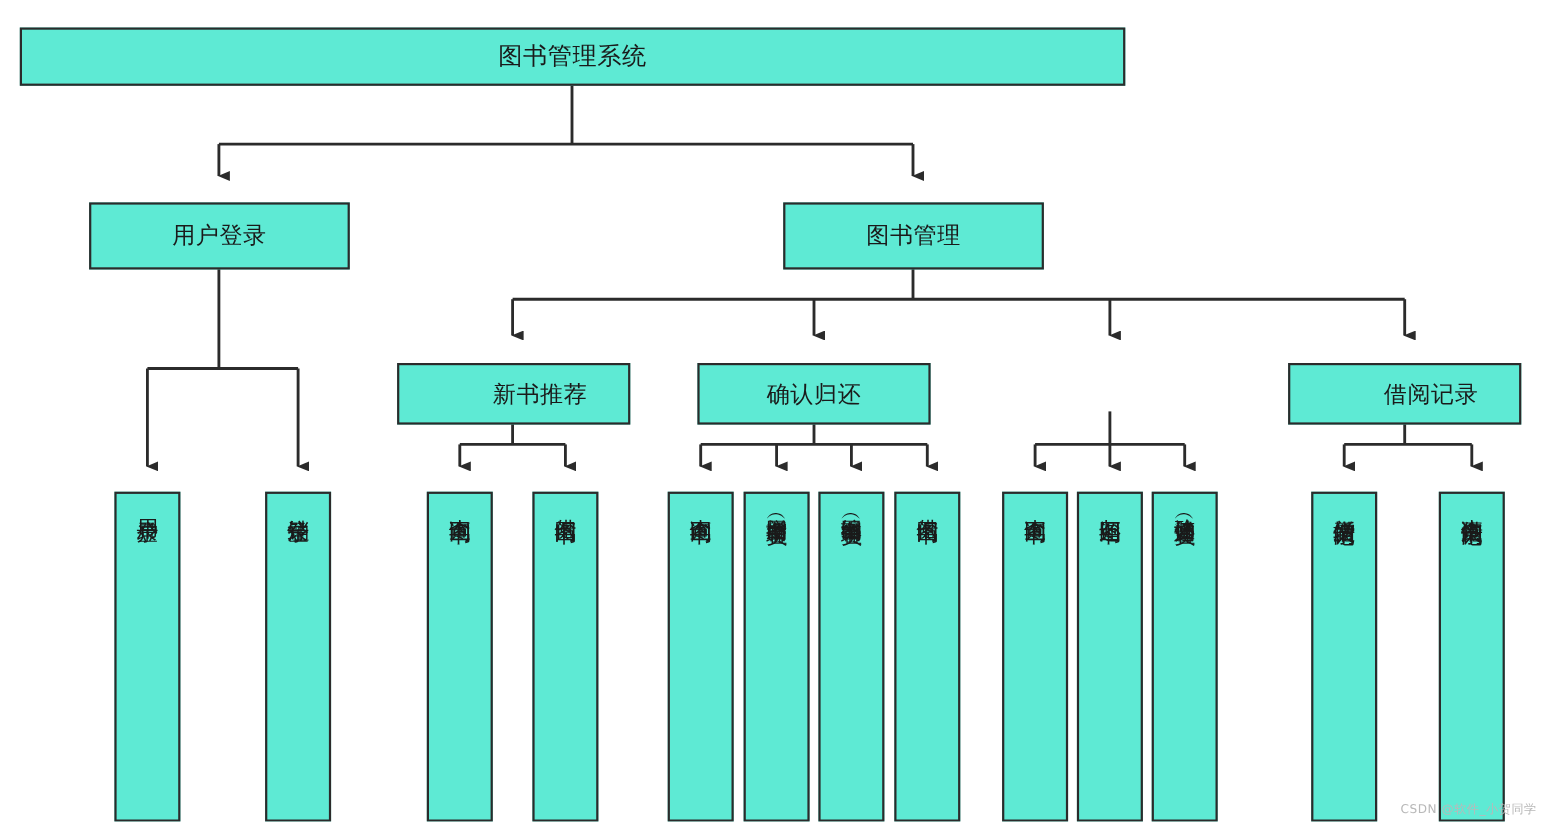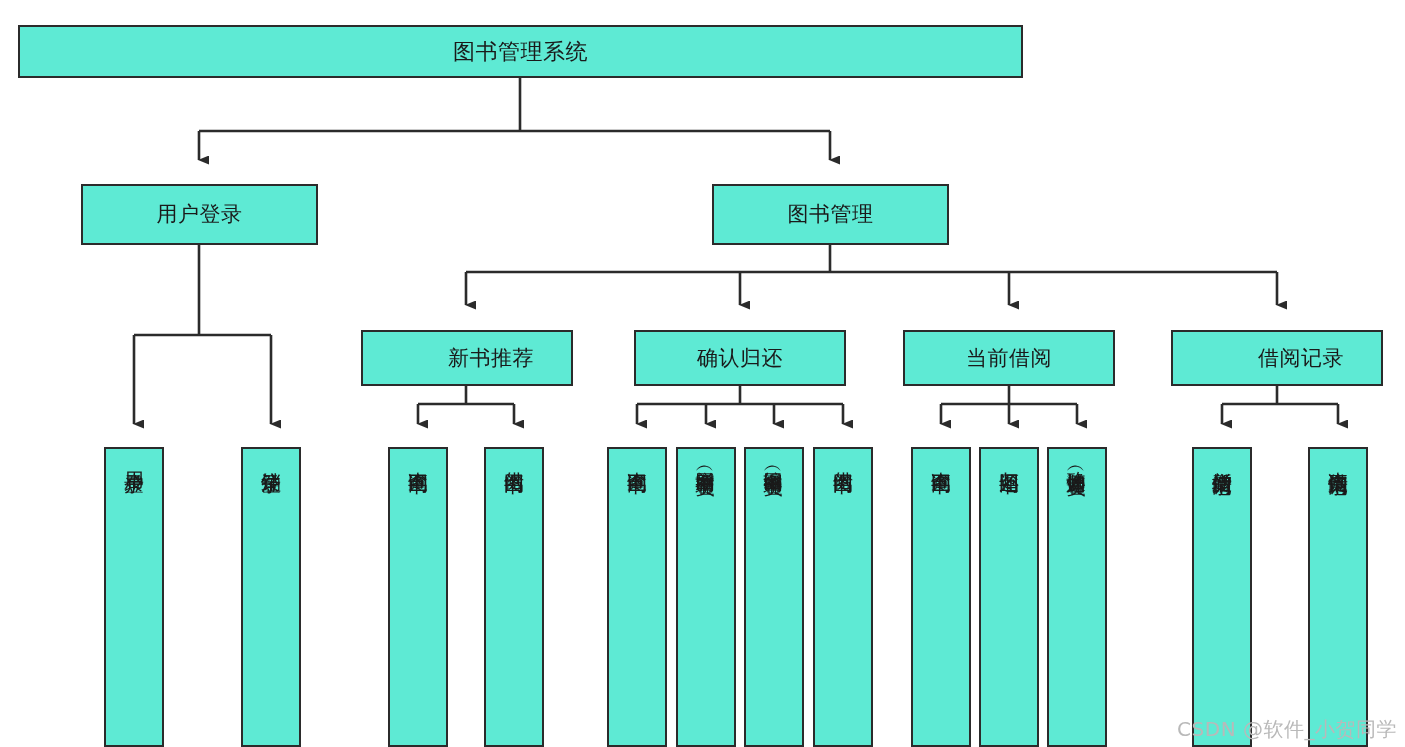--- a/index.html
+++ b/index.html
@@ -62,21 +62,21 @@
     letter-spacing: 1px;
     white-space: nowrap;
   }
   .node.vertical.tall-text .node-label {
     font-size: 19px;
   }
   .watermark {
     position: absolute;
     right: 8px;
     bottom: 4px;
-    font-size: 20px;
+    font-size: 11px;
     color: #b9b9b9;
     letter-spacing: 0.5px;
     z-index: 5;
     white-space: nowrap;
   }
 </style>
 </head>
 <body>
 
 <div id="canvas">
@@ -143,23 +143,20 @@
   <div class="node horizontal" style="left:712px; top:172px; width:237px; height:61px;">
     <span class="node-label">图书管理</span>
   </div>
 
   <div class="node horizontal" style="left:361px; top:318px; width:212px; height:56px;padding-left:48px;">
     <span class="node-label">新书推荐</span>
   </div>
   <div class="node horizontal" style="left:634px; top:318px; width:212px; height:56px;">
     <span class="node-label">确认归还</span>
   </div>
-  <div class="node horizontal" style="left:903px; top:318px; width:212px; height:56px;">
-    <span class="node-label">当前借阅</span>
-  </div>
   <div class="node horizontal" style="left:1171px; top:318px; width:212px; height:56px;padding-left:48px;">
     <span class="node-label">借阅记录</span>
   </div>
 
   <div class="node vertical" style="left:104px; top:435px; width:60px; height:300px;">
     <span class="node-label">用户登录</span>
   </div>
   <div class="node vertical" style="left:241px; top:435px; width:60px; height:300px;">
     <span class="node-label">注销登录</span>
   </div>

